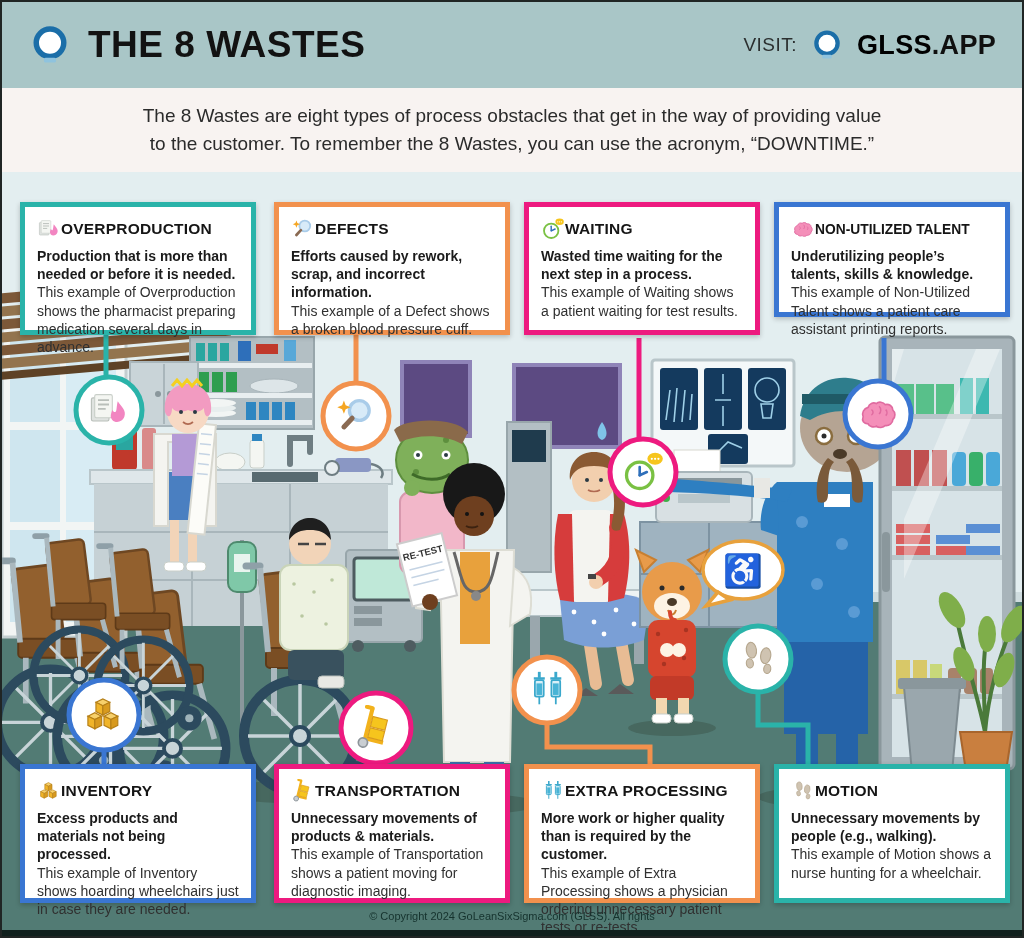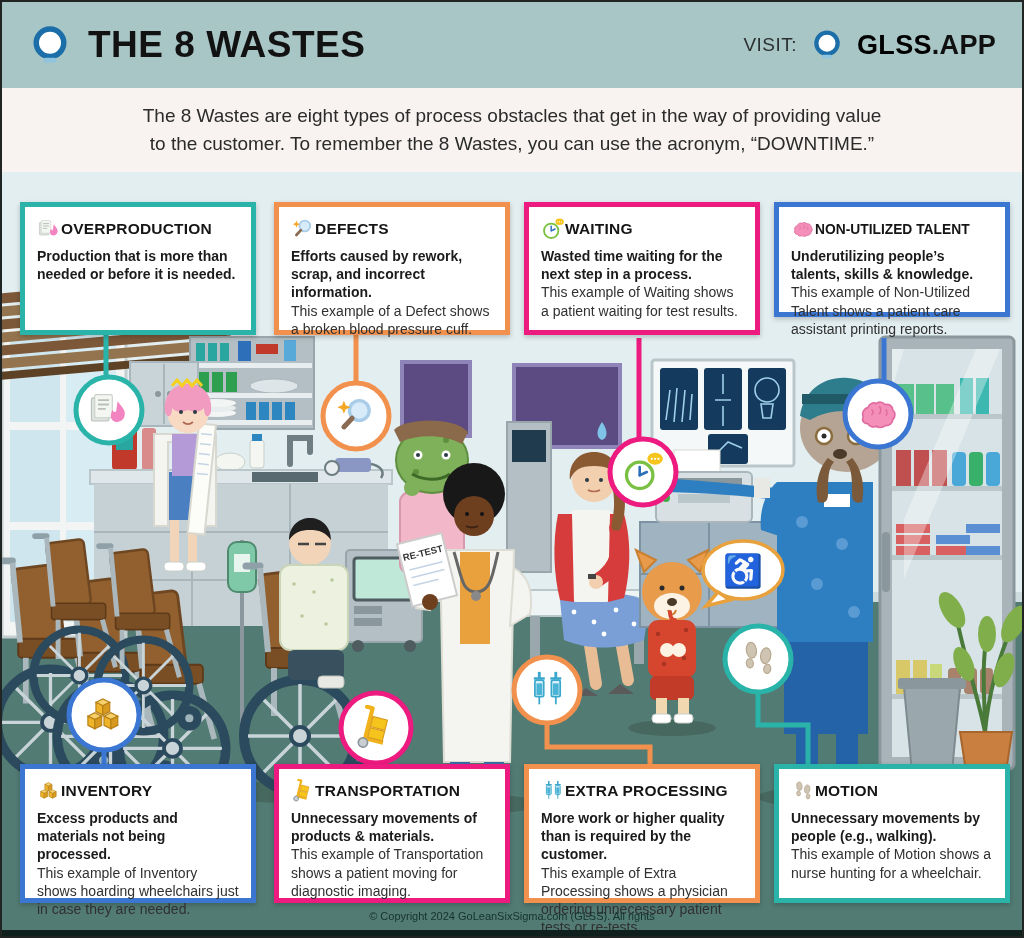--- a/index.html
+++ b/index.html
@@ -568,20 +568,21 @@
 
   <div class="waste-box wb1">
     <div class="waste-title">
       <svg>
           <use href="#sym-papers"></use>
         </svg>
       <span>OVERPRODUCTION</span>
     </div>
     <div class="waste-text">
       <b>Production that is more than needed or before it is needed.</b>
+      <span>This example of Overproduction shows the pharmacist preparing medication several days in advance.</span>
     </div>
   </div>
   <div class="waste-box wb2">
     <div class="waste-title">
       <svg>
           <use href="#sym-magnifier"></use>
         </svg>
       <span>DEFECTS</span>
     </div>
     <div class="waste-text">

